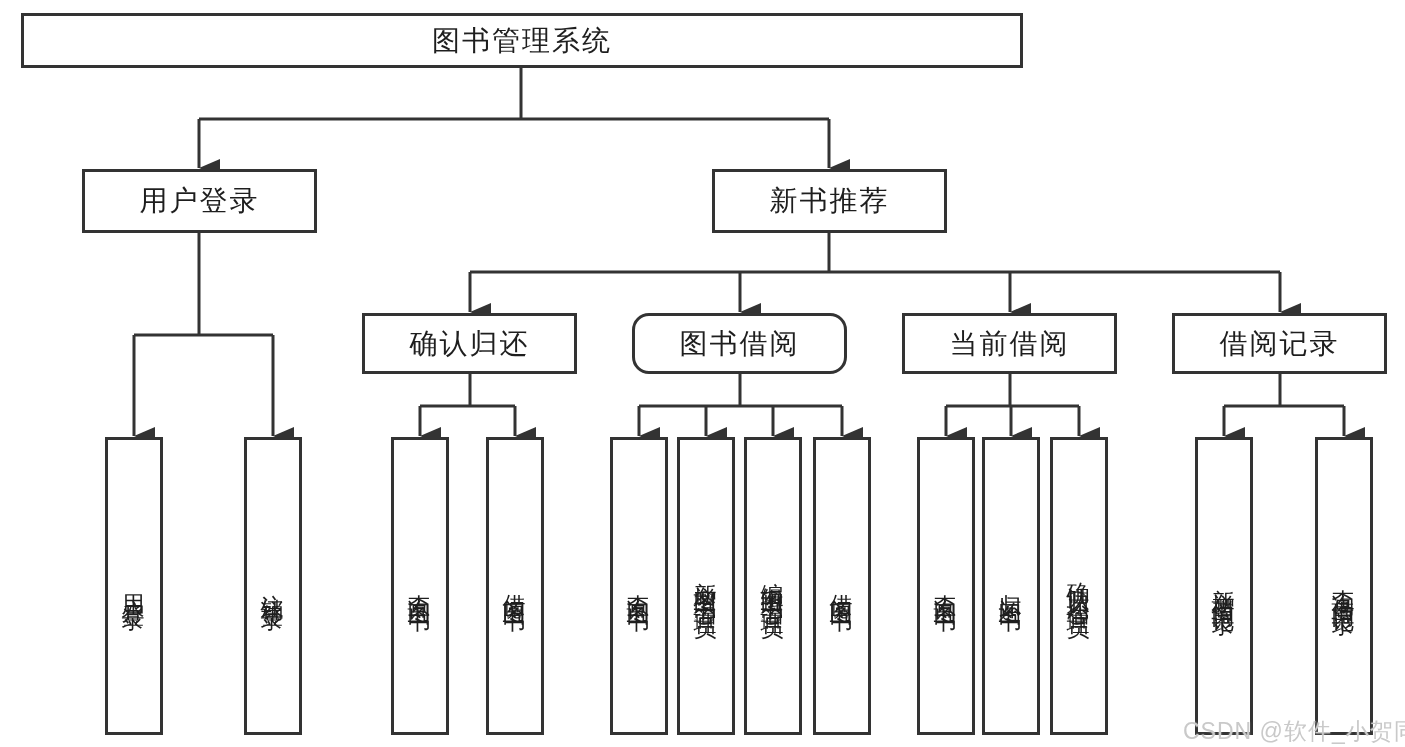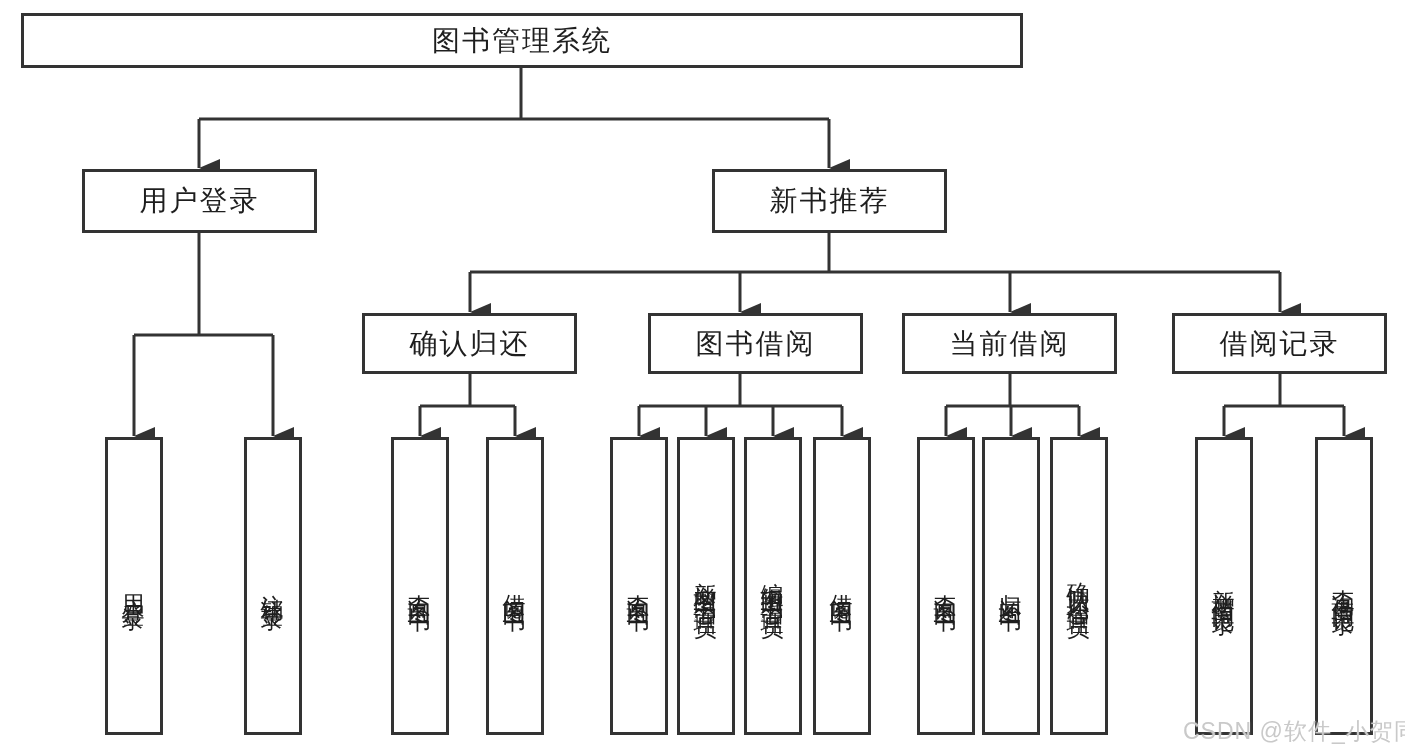--- a/index.html
+++ b/index.html
@@ -89,21 +89,21 @@
     <path d="M1224 406 V436" marker-end="url(#arrow)"></path>
     <path d="M1344 406 V436" marker-end="url(#arrow)"></path>
   </svg>
 
   <div class="node" style="left:21px;top:13px;width:1002px;height:55px;">图书管理系统</div>
 
   <div class="node lvl2" style="left:82px;">用户登录</div>
   <div class="node lvl2" style="left:712px;">新书推荐</div>
 
   <div class="node lvl3" style="left:362px;">确认归还</div>
-  <div class="node lvl3" style="left:648px;">图书借阅</div>
+  <div class="node lvl3" style="left:632px;border-radius:17px;">图书借阅</div>
   <div class="node lvl3" style="left:902px;text-align:center;">当前借阅</div>
   <div class="node lvl3" style="left:1172px;">借阅记录</div>
 
   <div class="node leaf" style="left:105px;">用户登录</div>
   <div class="node leaf" style="left:244px;">注销登录</div>
 
   <div class="node leaf" style="left:391px;">查询图书</div>
   <div class="node leaf" style="left:486px;">借阅图书</div>
 
   <div class="node leaf" style="left:610px;">查询图书</div>

